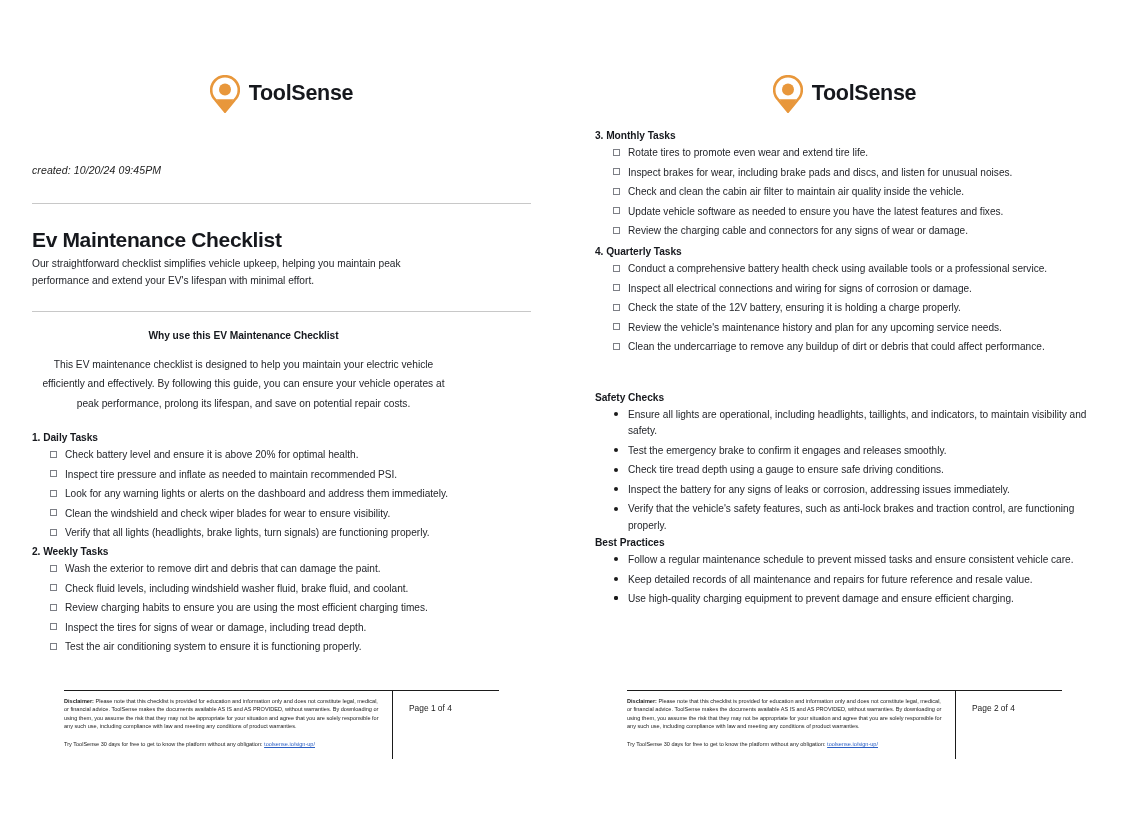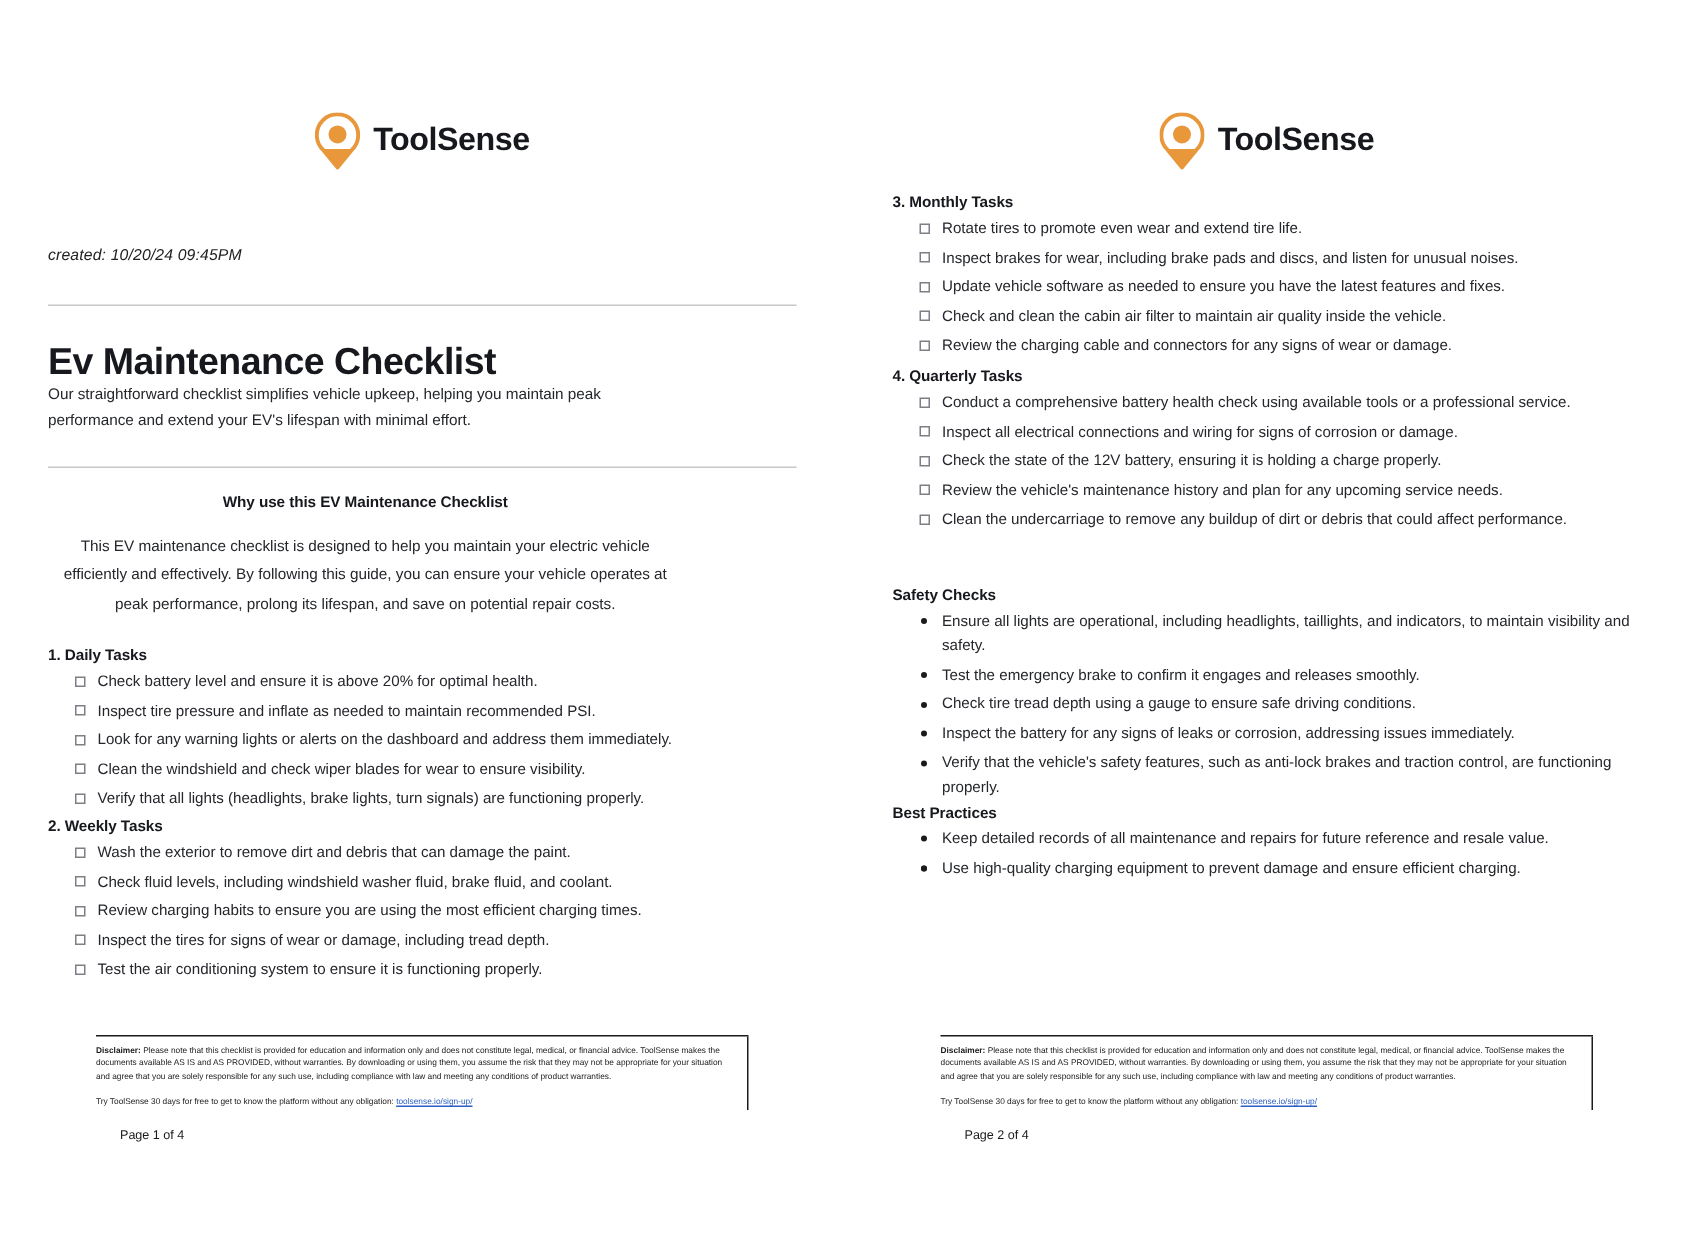--- a/index.html
+++ b/index.html
@@ -83,21 +83,21 @@
     height: 1px;
     background: #c8c8c8;
   }
   .rule-1 { top: 203px; }
   .rule-2 { top: 311px; }
 
   .doc-title {
     position: absolute;
     top: 228px;
     left: 0;
-    font-size: 25px;
+    font-size: 21px;
     font-weight: bold;
     letter-spacing: -0.35px;
     color: #16181d;
     margin: 0;
     line-height: 1.1;
   }
   .doc-sub {
     position: absolute;
     top: 256px;
     left: 0;
@@ -186,21 +186,20 @@
   
   .footer {
     position: absolute;
     left: 32px;
     right: 32px;
     top: 690px;
     border-top: 1px solid #1b1b1b;
     display: flex;
     align-items: stretch;
     height: 68px;
-    flex-direction: column;
   }
   .footer-left {
     flex: 1 1 auto;
     padding: 6px 10px 0 0;
     border-right: 1px solid #1b1b1b;
   }
   .disclaimer {
     font-size: 5.55px;
     line-height: 1.52;
     color: #1b1b1b;
@@ -305,22 +304,22 @@
           <circle cx="15" cy="14.6" r="6.0" fill="#E8973B"></circle>
         </svg>
         <span class="logo-word">ToolSense</span>
       </div>
 
       <div class="task-block block-monthly">
         <div class="sec-head">3. Monthly Tasks</div>
         <ul class="checklist">
             <li><span class="cbox"></span><span>Rotate tires to promote even wear and extend tire life.</span></li>
             <li><span class="cbox"></span><span>Inspect brakes for wear, including brake pads and discs, and listen for unusual noises.</span></li>
+            <li><span class="cbox"></span><span>Check and clean the cabin air filter to maintain air quality inside the vehicle.</span></li>
             <li><span class="cbox"></span><span>Update vehicle software as needed to ensure you have the latest features and fixes.</span></li>
-            <li><span class="cbox"></span><span>Check and clean the cabin air filter to maintain air quality inside the vehicle.</span></li>
             <li><span class="cbox"></span><span>Review the charging cable and connectors for any signs of wear or damage.</span></li>
           </ul>
       </div>
 
       <div class="task-block block-quarterly">
         <div class="sec-head">4. Quarterly Tasks</div>
         <ul class="checklist">
             <li><span class="cbox"></span><span>Conduct a comprehensive battery health check using available tools or a professional service.</span></li>
             <li><span class="cbox"></span><span>Inspect all electrical connections and wiring for signs of corrosion or damage.</span></li>
             <li><span class="cbox"></span><span>Check the state of the 12V battery, ensuring it is holding a charge properly.</span></li>
@@ -336,20 +335,21 @@
             <li><span class="dot"></span><span>Test the emergency brake to confirm it engages and releases smoothly.</span></li>
             <li><span class="dot"></span><span>Check tire tread depth using a gauge to ensure safe driving conditions.</span></li>
             <li><span class="dot"></span><span>Inspect the battery for any signs of leaks or corrosion, addressing issues immediately.</span></li>
             <li><span class="dot"></span><span>Verify that the vehicle's safety features, such as anti-lock brakes and traction control, are functioning properly.</span></li>
           </ul>
       </div>
 
       <div class="task-block block-best">
         <div class="sec-head">Best Practices</div>
         <ul class="bullets">
+            <li><span class="dot"></span><span>Follow a regular maintenance schedule to prevent missed tasks and ensure consistent vehicle care.</span></li>
             <li><span class="dot"></span><span>Keep detailed records of all maintenance and repairs for future reference and resale value.</span></li>
             <li><span class="dot"></span></li>
             <li><span class="dot"></span><span>Use high-quality charging equipment to prevent damage and ensure efficient charging.</span></li>
           </ul>
       </div>
 
       <div class="footer">
         <div class="footer-left">
           <p class="disclaimer"><b>Disclaimer:</b><span> Please note that this checklist is provided for education and information only and does not constitute legal, medical, or financial advice. ToolSense makes the documents available AS IS and AS PROVIDED, without warranties. By downloading or using them, you assume the risk that they may not be appropriate for your situation and agree that you are solely responsible for any such use, including compliance with law and meeting any conditions of product warranties.</span></p>
           <p class="try-line"><span>Try ToolSense 30 days for free to get to know the platform without any obligation: </span><a href="#">toolsense.io/sign-up/</a></p>

